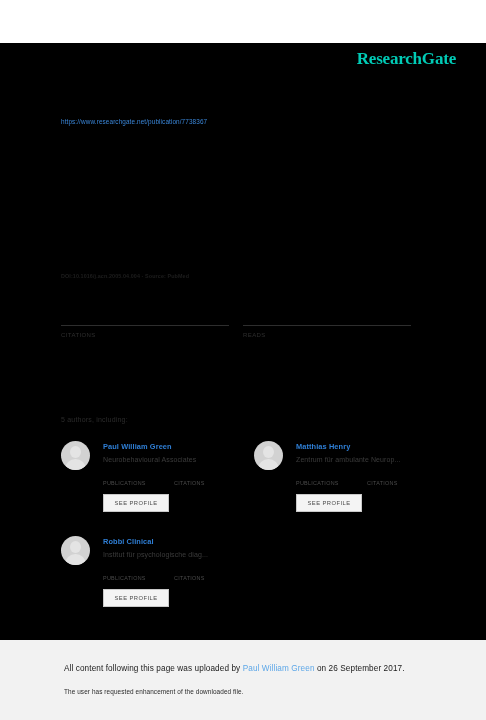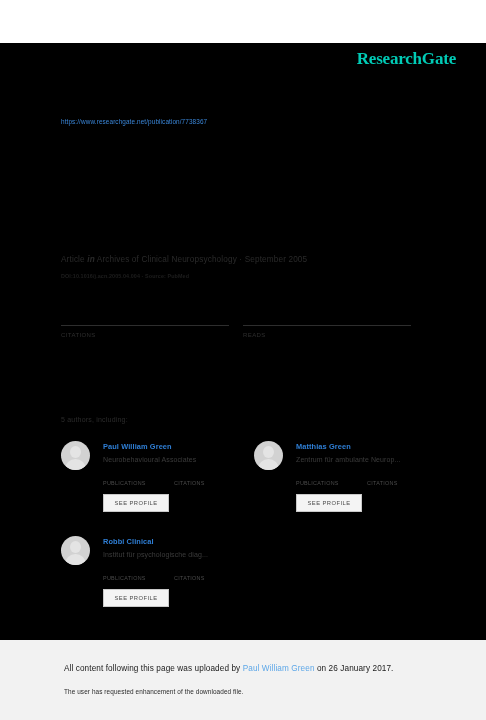--- a/index.html
+++ b/index.html
@@ -261,25 +261,20 @@
 <body>
 
 <div class="top-strip"></div>
 
 <div class="page-body">
 
   <div class="rg-logo">ResearchGate</div>
 
   <div class="pub-url">https://www.researchgate.net/publication/7738367</div>
 
-  <div class="article-line">
-    <span class="art-label">Article</span>
-    <span class="art-in">in</span>
-    <span>Archives of Clinical Neuropsychology · September 2005</span>
-  </div>
 
   <div class="doi-line">
     <span class="src">DOI:10.1016/j.acn.2005.04.004 · Source: PubMed</span>
   </div>
 
   <div class="stats">
     <div class="stat-col left">
       <div class="stat-value"></div>
       <div class="stat-rule"></div>
       <div class="stat-label">CITATIONS</div>
@@ -307,21 +302,21 @@
         <div class="author-stat s1">CITATIONS</div>
       </div>
       <div class="see-profile">SEE PROFILE</div>
     </div>
 
     <div class="author-card pos1">
       <div class="avatar">
         <div class="av-head"></div>
         <div class="av-body"></div>
       </div>
-      <div class="author-name">Matthias Green</div>
+      <div class="author-name">Matthias Henry</div>
       <div class="author-affil">Zentrum für ambulante Neurop...</div>
       <div class="author-stats">
         <div class="author-stat s0">PUBLICATIONS</div>
         <div class="author-stat s1">CITATIONS</div>
       </div>
       <div class="see-profile">SEE PROFILE</div>
     </div>
 
     <div class="author-card pos2">
       <div class="avatar">
@@ -335,16 +330,16 @@
         <div class="author-stat s1">CITATIONS</div>
       </div>
       <div class="see-profile">SEE PROFILE</div>
     </div>
 
   </div>
 </div>
 
 <div class="footer">
   <div class="footer-main">
-    <span>All content following this page was uploaded by </span><span class="uploader">Paul William Green</span><span> on 26 January 2017.</span>
+    <span>All content following this page was uploaded by </span><span class="uploader">Paul William Green</span><span> on 26 September 2017.</span>
   </div>
   <div class="footer-sub">The user has requested enhancement of the downloaded file.</div>
 </div>
 
 </body></html>

